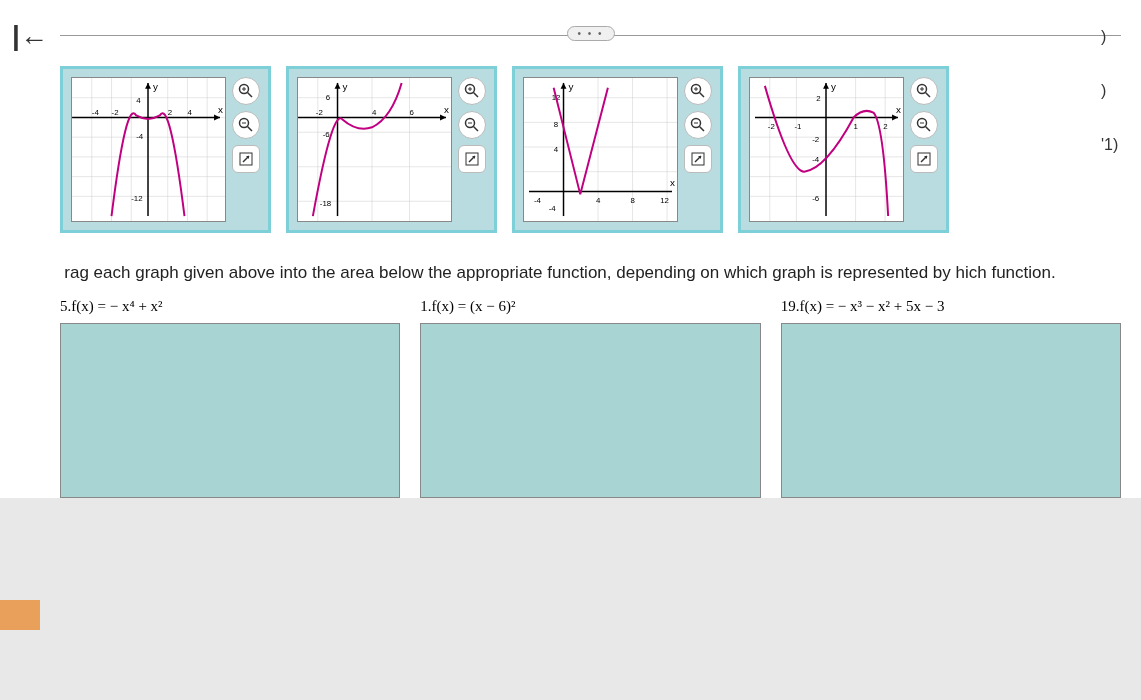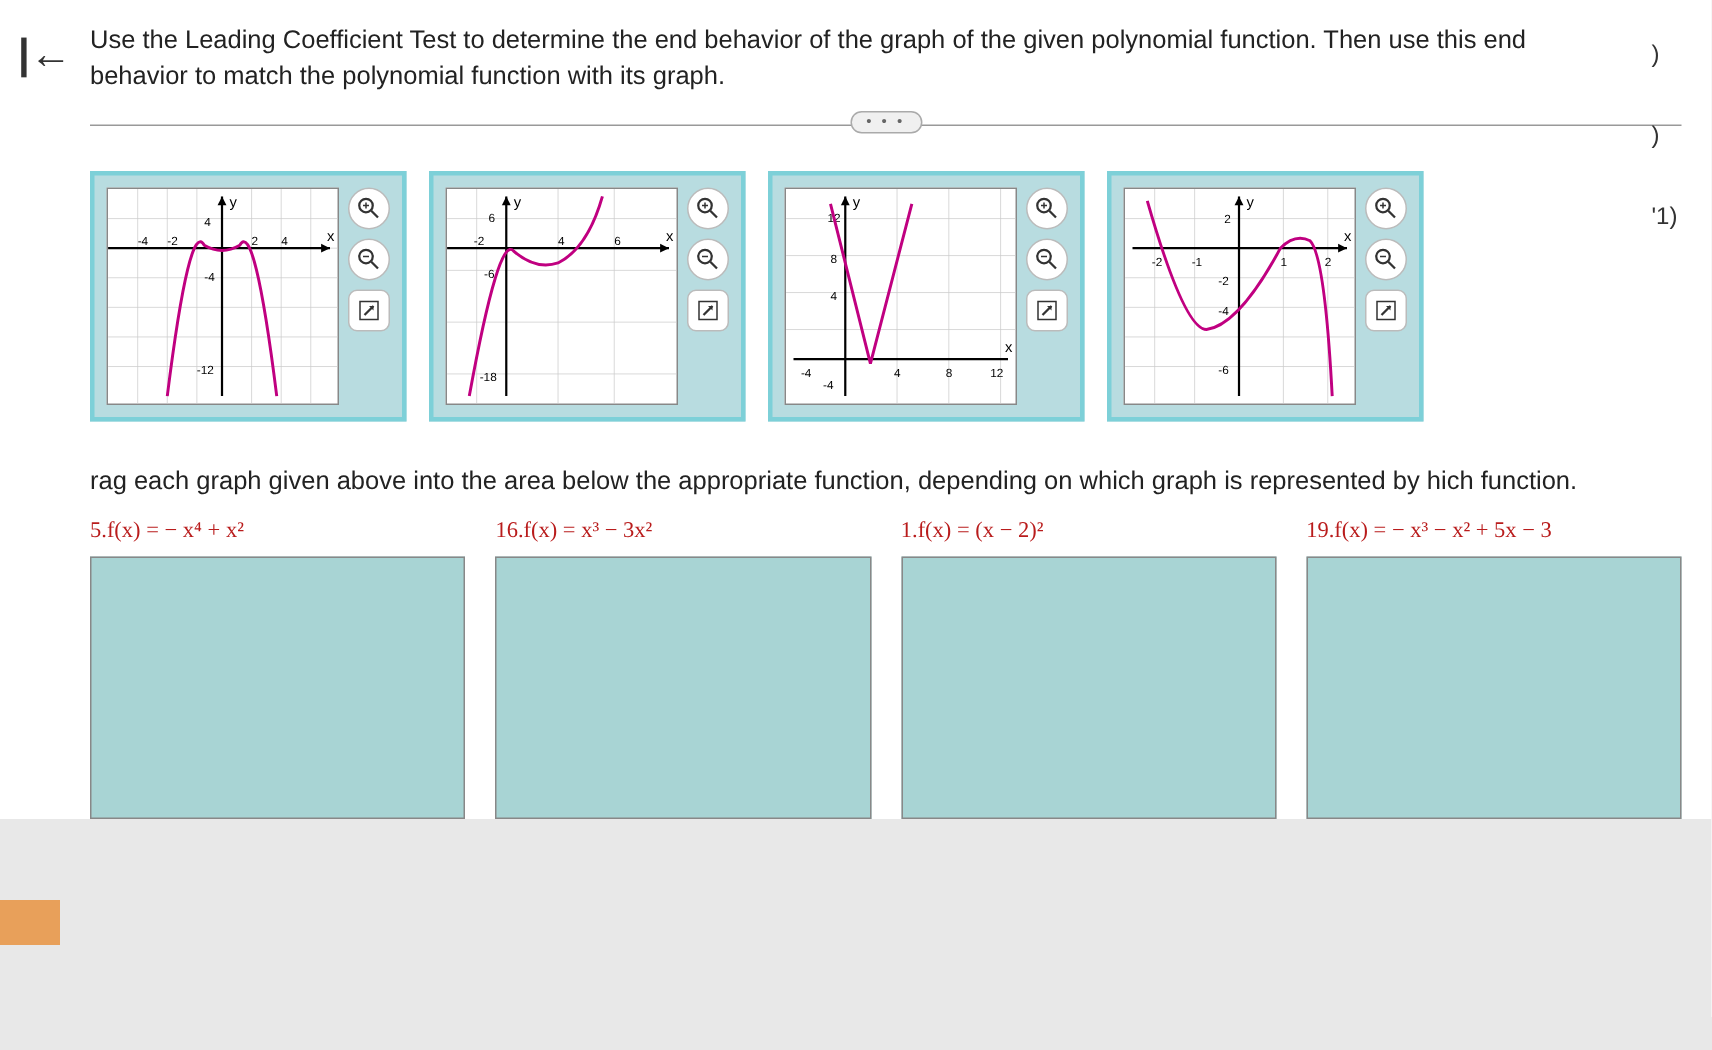--- a/index.html
+++ b/index.html
@@ -12,38 +12,37 @@
 .hr-container { position: relative; margin: 20px 0 30px 0; }
 .hr-line { border: none; border-top: 1px solid #999; }
 .dots-badge { position: absolute; left: 50%; top: -9px; transform: translateX(-50%); background: #f0f0f0; border: 1px solid #aaa; border-radius: 10px; padding: 1px 10px; font-size: 10px; color: #666; letter-spacing: 2px; }
 .graphs-row { display: flex; gap: 15px; margin-bottom: 30px; }
 .graph-card { border: 3px solid #7dd0d8; background: #b8dce0; padding: 8px; display: flex; align-items: flex-start; }
 .graph-plot { width: 155px; height: 145px; background: #fff; position: relative; border: 1px solid #888; }
 .graph-plot svg { width: 100%; height: 100%; }
 .graph-tools { display: flex; flex-direction: column; gap: 6px; margin-left: 6px; }
 .tool-btn { width: 28px; height: 28px; border-radius: 50%; background: #fff; border: 1px solid #bbb; display: flex; align-items: center; justify-content: center; font-size: 14px; cursor: pointer; }
 .tool-btn.square { border-radius: 6px; }
-.instruction { font-size: 17px; color: #222; margin: 10px 0 15px 0; max-width: 1000px; }
+.instruction { font-size: 17px; color: #222; margin: 10px 0 15px 0; max-width: 1000px; text-align: center; }
 .functions-row { display: flex; gap: 20px; }
 .func-col { flex: 1; }
-.func-label { font-size: 15px; color: #b91c1c; margin-bottom: 8px; font-family: 'Times New Roman', serif; }
+.func-label { font-size: 15px; color: #000000; margin-bottom: 8px; font-family: 'Times New Roman', serif; }
 .drop-zone { width: 100%; height: 175px; background: #a8d4d4; border: 1px solid #888; }
 .right-panel { position: absolute; right: 0; top: 10px; width: 50px; font-size: 16px; color: #333; }
 .right-panel div { padding: 18px 0 18px 10px; }
 .orange-tab { position: absolute; left: 0; top: 600px; width: 40px; height: 30px; background: #e8a05a; }
 </style>
 </head>
 <body>
 
 <div class="main-container">
   <div class="back-col">
     <span class="back-icon">|←</span>
   </div>
   <div class="content">
-    <p class="question-text">Use the Leading Coefficient Test to determine the end behavior of the graph of the given polynomial function. Then use this end behavior to match the polynomial function with its graph.</p>
 
     <div class="hr-container">
       <hr class="hr-line">
       <span class="dots-badge">• • •</span>
     </div>
 
     <div class="graphs-row">
 
       <div class="graph-card">
         <div class="graph-plot">
@@ -270,25 +269,21 @@
     </div>
 
     <p class="instruction">rag each graph given above into the area below the appropriate function, depending on which graph is represented by hich function.</p>
 
     <div class="functions-row">
       <div class="func-col">
         <div class="func-label"><span>5.</span><span>f(x) = − x⁴ + x²</span></div>
         <div class="drop-zone"></div>
       </div>
       <div class="func-col">
-        <div class="func-label"><span>16.</span><span>f(x) = x³ − 3x²</span></div>
-        <div class="drop-zone"></div>
-      </div>
-      <div class="func-col">
-        <div class="func-label"><span>1.</span><span>f(x) = (x − 2)²</span></div>
+        <div class="func-label"><span>1.</span><span>f(x) = (x − 6)²</span></div>
         <div class="drop-zone"></div>
       </div>
       <div class="func-col">
         <div class="func-label"><span>19.</span><span>f(x) = − x³ − x² + 5x − 3</span></div>
         <div class="drop-zone"></div>
       </div>
     </div>
 
   </div>
 </div>

